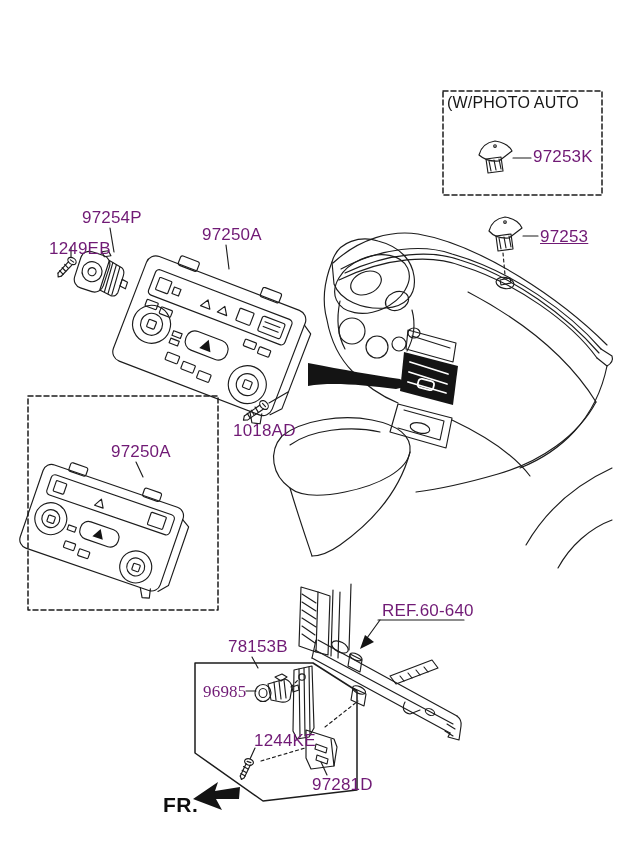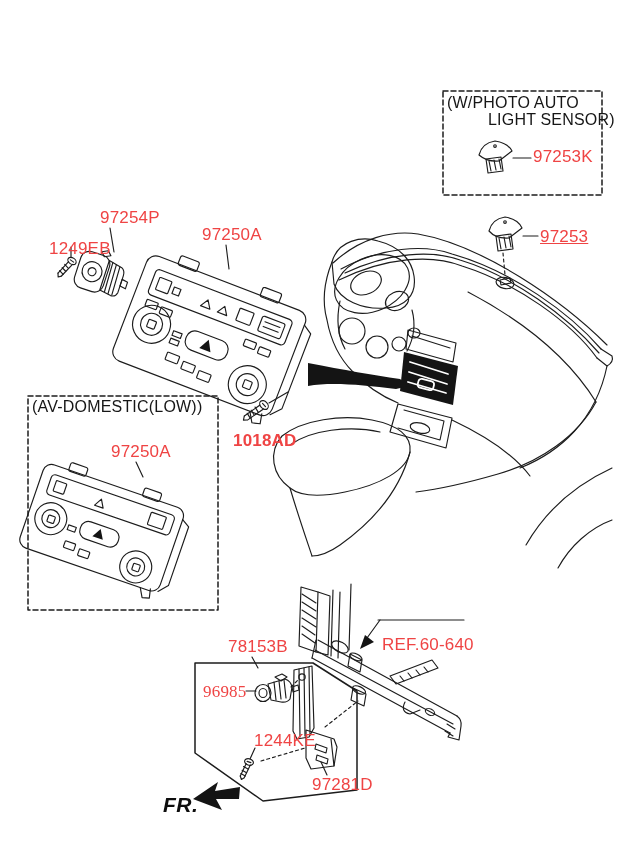--- a/index.html
+++ b/index.html
@@ -1,19 +1,19 @@
 <!DOCTYPE html>
 <html><head>
 <meta charset="utf-8">
 <style>
   html,body{margin:0;padding:0;background:#fff;}
   #stage{position:relative;width:620px;height:848px;background:#fff;overflow:hidden;
          font-family:"Liberation Sans", sans-serif;}
   #art{position:absolute;left:0;top:0;}
-  .callout{position:absolute;color:#ef4444;font-size:17px;letter-spacing:.2px;white-space:nowrap;}
+  .callout{position:absolute;color:#701a75;font-size:17px;letter-spacing:.2px;white-space:nowrap;}
   .boxtitle{position:absolute;color:#161616;font-size:16px;letter-spacing:.2px;white-space:nowrap;}
   .fr{position:absolute;color:#0d0d0d;font-size:21px;font-weight:700;letter-spacing:.5px;}
   svg *{vector-effect:non-scaling-stroke;}
   .ln{fill:none;stroke:#1c1c1c;stroke-width:1.15;stroke-linecap:round;stroke-linejoin:round;}
   .ln2{fill:none;stroke:#1c1c1c;stroke-width:1.5;stroke-linecap:round;stroke-linejoin:round;}
   .dash{stroke-dasharray:5 3;}
   .dot{stroke-dasharray:3 3;}
   .blk{fill:#141414;stroke:none;}
   .wht{fill:none;stroke:#fff;stroke-width:1.8;stroke-linecap:round;}
 </style>
@@ -278,33 +278,31 @@
       <path class="ln" d="M-4,16 l2.2,3 2.2,-2.6"></path>
     </g>
   </g>
 
   <g>
     <path class="blk" d="M193,799 L218,782 L215,791 L240,787 L239,799 L216,799 L222,810 Z"></path>
   </g>
 </svg>
 
 <div class="boxtitle" style="left:447px;top:94px;">(W/PHOTO  AUTO</div>
-<div class="boxtitle" style="left:488px;top:111px;">LIGHT SENSOR)</div>
 <div class="callout" style="left:533px;top:147px;">97253K</div>
 
-<div class="callout" style="left:100px;top:208px;">97254P</div>
+<div class="callout" style="left:82px;top:208px;">97254P</div>
 <div class="callout" style="left:49px;top:239px;">1249EB</div>
 <div class="callout" style="left:202px;top:225px;">97250A</div>
 <div class="callout" style="left:540px;top:227px;text-decoration:underline;">97253</div>
-<div class="callout" style="left:233px;top:431px;font-weight:bold;">1018AD</div>
-
-<div class="boxtitle" style="left:32px;top:398px;">(AV-DOMESTIC(LOW))</div>
+<div class="callout" style="left:233px;top:421px;">1018AD</div>
+
 <div class="callout" style="left:111px;top:442px;">97250A</div>
 
-<div class="callout" style="left:382px;top:601px;margin-top:34px;">REF.60-640</div>
+<div class="callout" style="left:382px;top:601px;">REF.60-640</div>
 <div class="callout" style="left:228px;top:637px;">78153B</div>
 <div class="callout" style="left:203px;top:682px;font-family:Liberation Serif, serif;">96985</div>
 <div class="callout" style="left:238px;top:731px;margin-left:16px;">1244KE</div>
 <div class="callout" style="left:312px;top:775px;">97281D</div>
 
-<div class="fr" style="left:163px;top:793px;font-style:italic;">FR.</div>
+<div class="fr" style="left:163px;top:793px;">FR.</div>
 
 </div>
 
 </body></html>

